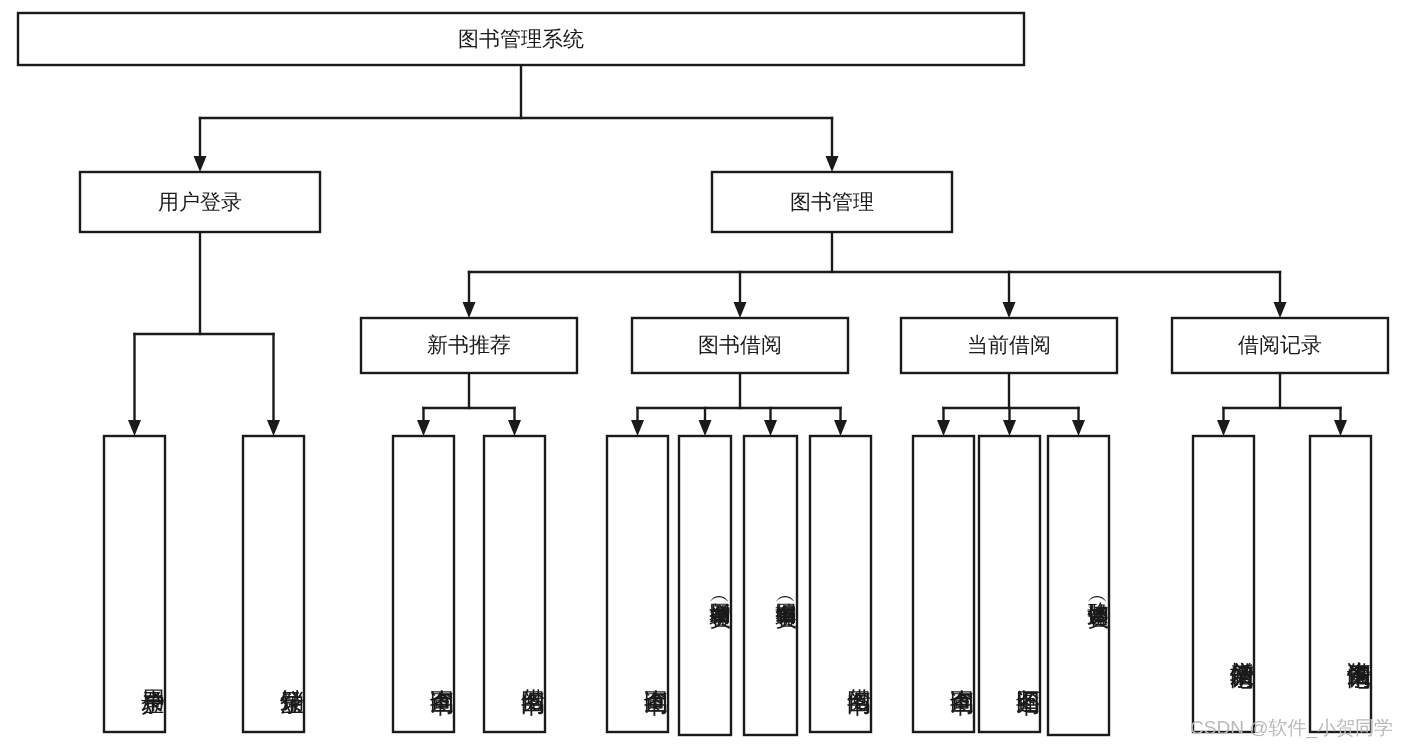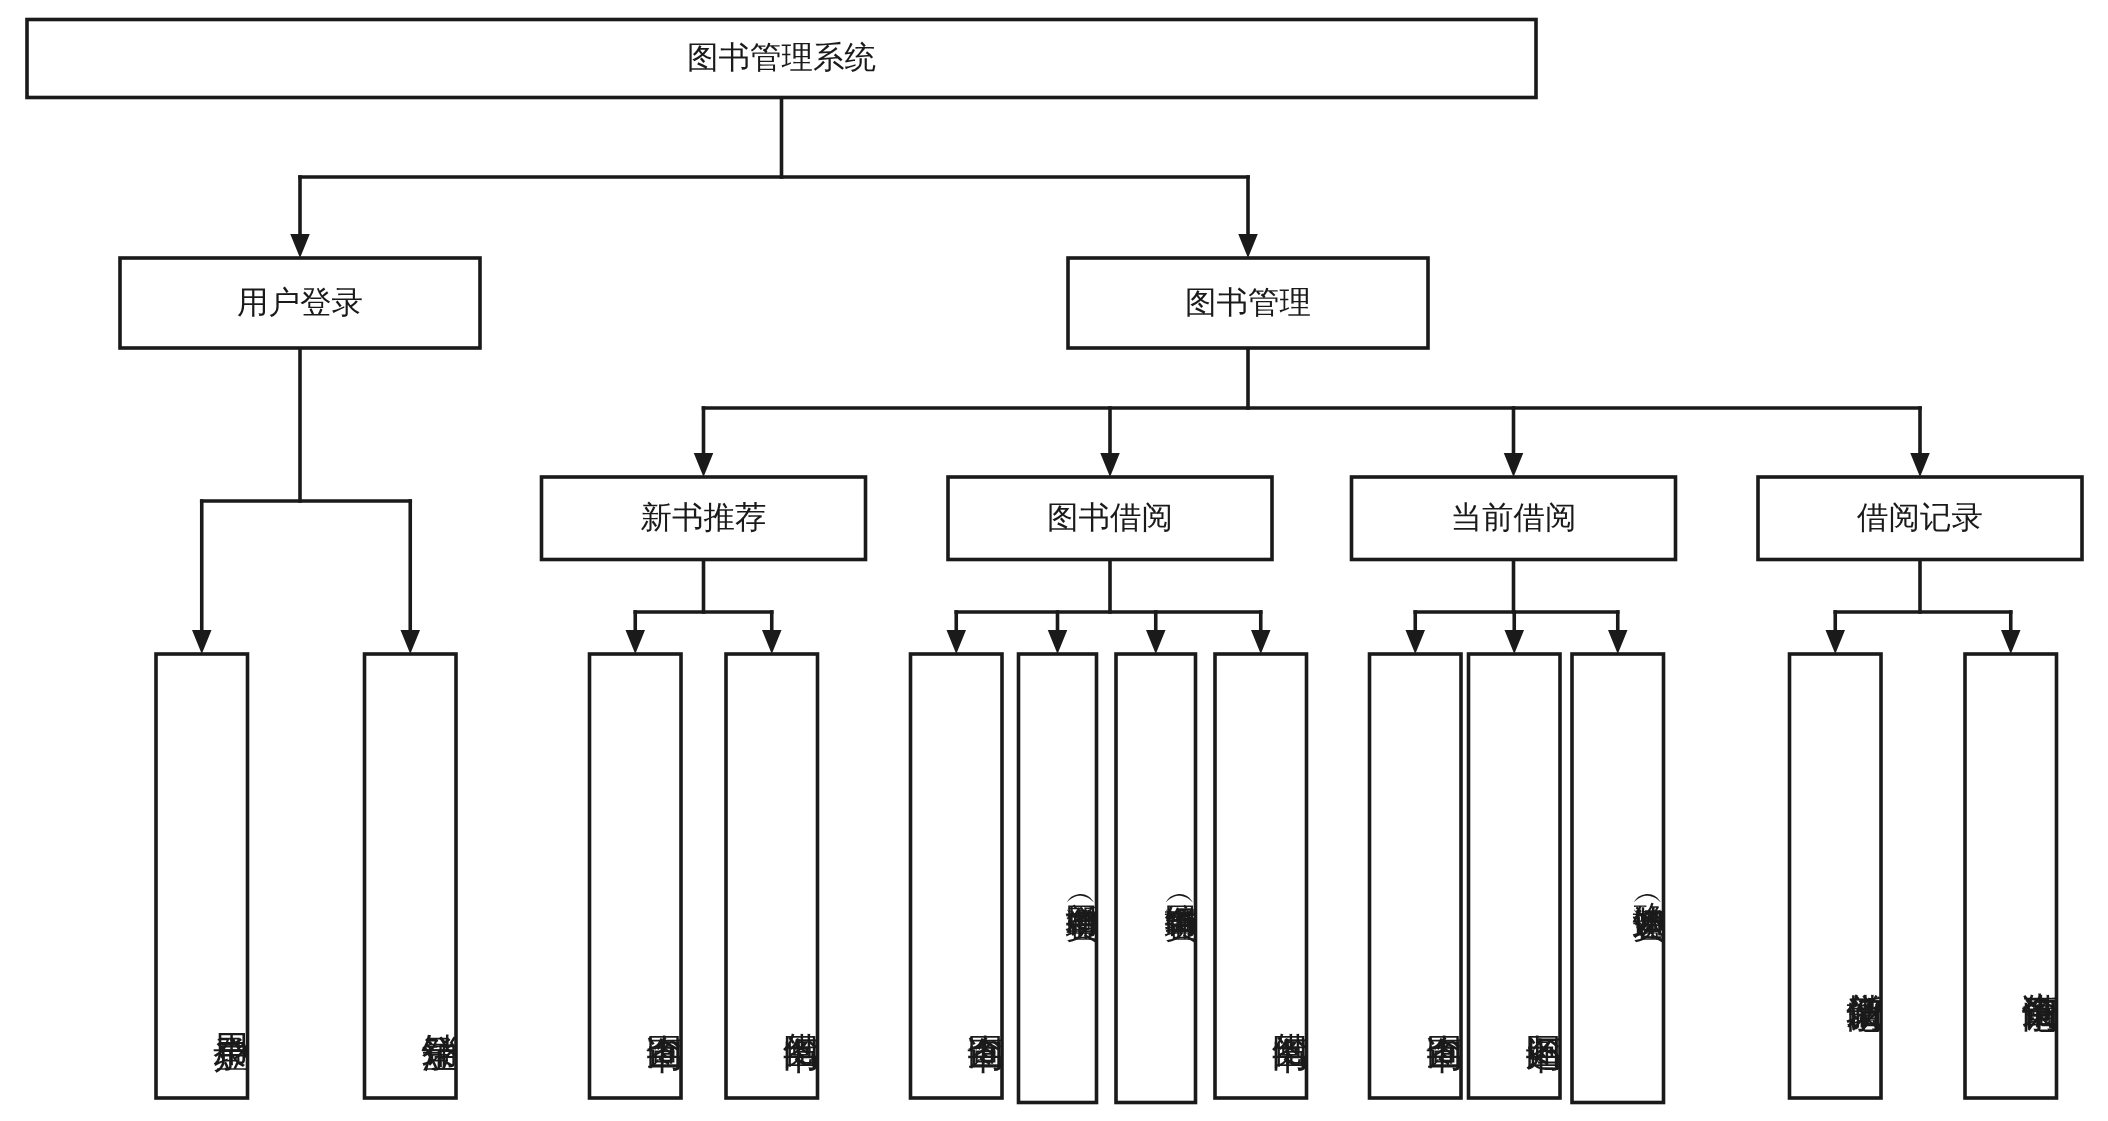--- a/index.html
+++ b/index.html
@@ -182,13 +182,14 @@
       <div class="label-vertical" style="left: 607px; top: 442px; width: 61px; height: 284px; font-size: 24px; padding-top: 88px;">查询图书</div>
       <div class="label-vertical" style="left: 679px; top: 442px; width: 52px; height: 287px; font-size: 21px; padding-top: 4px;">新增图书（管理员）</div>
       <div class="label-vertical" style="left: 744px; top: 442px; width: 53px; height: 287px; font-size: 21px; padding-top: 4px;">编辑图书（管理员）</div>
       <div class="label-vertical" style="left: 810px; top: 442px; width: 61px; height: 284px; font-size: 24px; padding-top: 88px;">借阅图书</div>
       <div class="label-vertical" style="left: 913px; top: 442px; width: 61px; height: 284px; font-size: 24px; padding-top: 88px;">查询图书</div>
       <div class="label-vertical" style="left: 979px; top: 442px; width: 61px; height: 284px; font-size: 24px; padding-top: 88px;">归还图书</div>
       <div class="label-vertical" style="left: 1048px; top: 442px; width: 61px; height: 287px; font-size: 21px; padding-top: 4px;">确认归还（管理员）</div>
       <div class="label-vertical" style="left: 1193px; top: 442px; width: 61px; height: 284px; font-size: 24px; padding-top: 61px;">新增借阅记录</div>
       <div class="label-vertical" style="left: 1310px; top: 442px; width: 61px; height: 284px; font-size: 24px; padding-top: 61px;">查询借阅记录</div>
     </div>
+  <div class="watermark">CSDN @软件_小贺同学</div>
 </div>
 
 </body></html>

